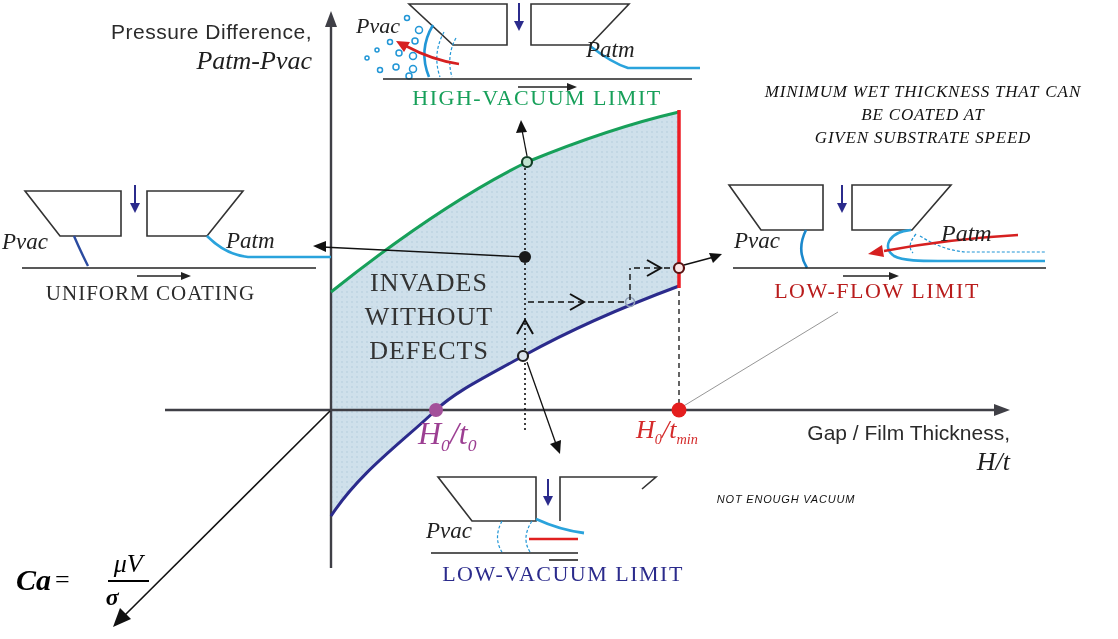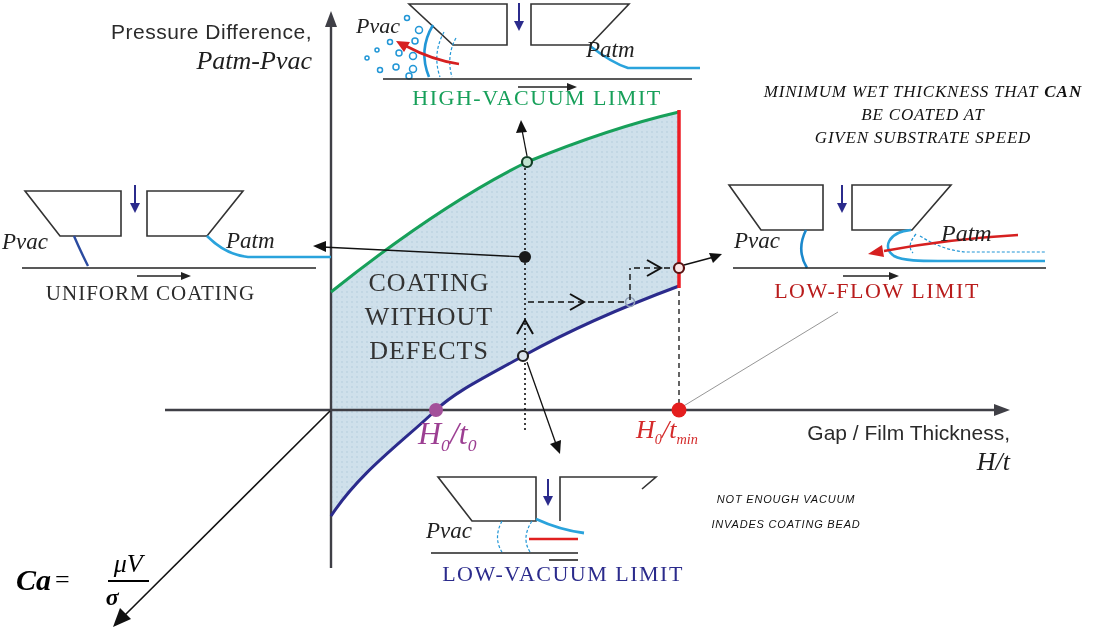--- a/index.html
+++ b/index.html
@@ -19,21 +19,21 @@
 
   .hvl{left:377px;top:85px;width:320px;font-size:22px;color:#17a05a;letter-spacing:1.5px;}
   .lfl{left:752px;top:278px;width:250px;font-size:22px;color:#b91c1c;letter-spacing:1.5px;}
   .lvl{left:428px;top:561px;width:270px;font-size:22px;color:#2b2b8c;letter-spacing:1.5px;}
 
   .region-lbl{left:339px;top:266px;width:180px;font-size:26px;line-height:34px;
               color:#333;letter-spacing:1px;}
 
   .note-min{left:738px;top:80px;width:370px;font-size:17px;line-height:23px;
             color:#111;letter-spacing:.8px;font-style:italic;}
-  .note-min b{font-weight:bold;margin-left:6px;letter-spacing:1px;}
+  .note-min b{font-weight:normal;margin-left:6px;letter-spacing:1px;}
   .note-nev{left:628px;top:487px;width:316px;font-size:11px;line-height:25px;
             color:#111;letter-spacing:.8px;font-style:italic;}
 
   .pv-t{left:356px;top:13px;font-size:22px;color:#222;}
   .pa-t{left:586px;top:37px;font-size:23px;color:#222;}
   .pv-l{left:2px;top:229px;font-size:23px;color:#222;}
   .pa-l{left:226px;top:228px;font-size:23px;color:#222;}
   .pv-r{left:734px;top:228px;font-size:23px;color:#222;}
   .pa-r{left:941px;top:220px;font-size:24px;color:#222;}
   .pv-b{left:426px;top:518px;font-size:23px;color:#222;}
@@ -199,34 +199,33 @@
 <div class="lbl serif it rt yaxis2">Patm-Pvac</div>
 
 <div class="lbl sans rt xaxis1">Gap / Film Thickness,</div>
 <div class="lbl serif ctr hvl">HIGH-VACUUM LIMIT</div>
 
 <div class="lbl serif it rt xaxis2">H/t</div>
 <div class="lbl serif ctr lfl">LOW-FLOW LIMIT</div>
 <div class="lbl serif ctr lvl">LOW-VACUUM LIMIT</div>
 
 <div class="lbl serif ctr region-lbl">
-  <div>COATING</div>
+  <div>INVADES</div>
   <div>WITHOUT</div>
   <div>DEFECTS</div>
 </div>
 
 <div class="lbl serif ctr note-min">
   <div><span>MINIMUM WET THICKNESS THAT</span><b>CAN</b></div>
   <div>BE COATED AT</div>
   <div>GIVEN SUBSTRATE SPEED</div>
 </div>
 
 <div class="lbl sans ctr note-nev">
   <div>NOT ENOUGH VACUUM</div>
-  <div>INVADES COATING BEAD</div>
 </div>
 
 <div class="lbl serif ctr cap-uniform">UNIFORM COATING</div>
 
 <div class="lbl serif it pv-t">Pvac</div>
 <div class="lbl serif it pa-t">Patm</div>
 <div class="lbl serif it pv-l">Pvac</div>
 <div class="lbl serif it pa-l">Patm</div>
 <div class="lbl serif it pv-r">Pvac</div>
 <div class="lbl serif it pa-r">Patm</div>

